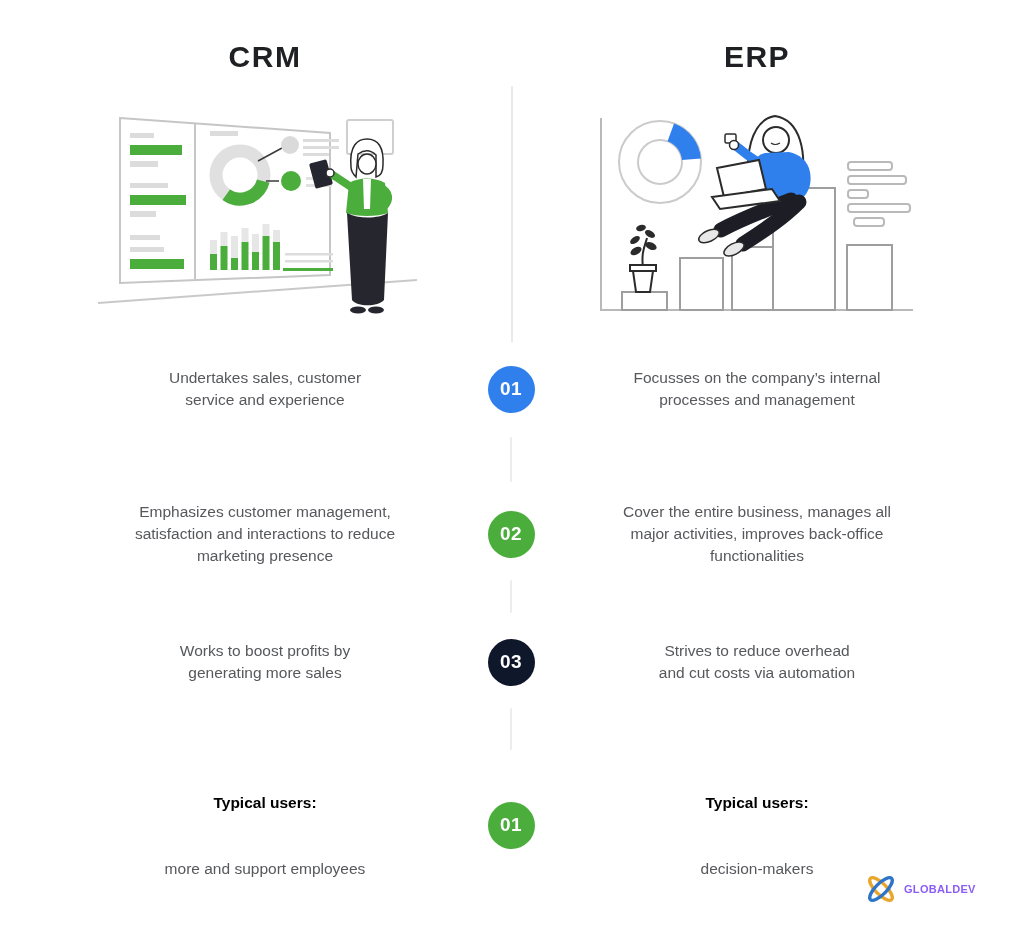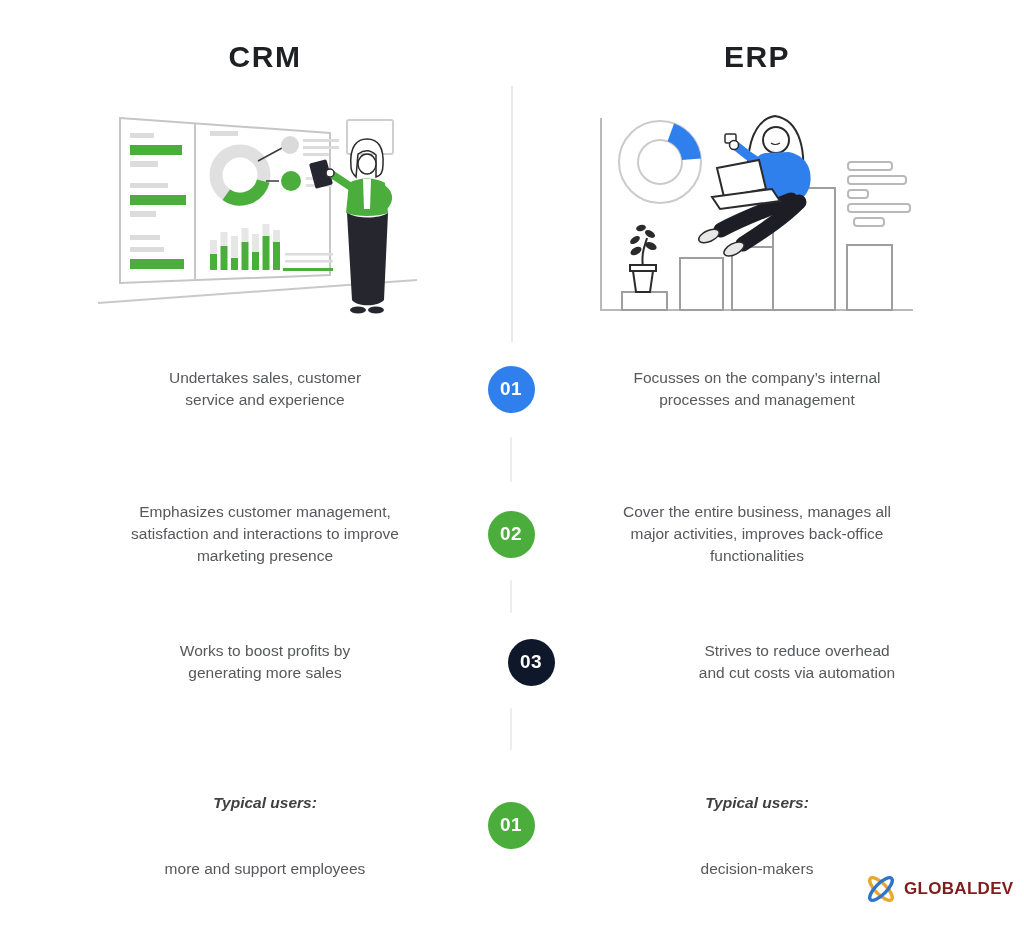--- a/index.html
+++ b/index.html
@@ -62,45 +62,45 @@
     align-items: center;
     justify-content: center;
     color: #ffffff;
     font-size: 19px;
     font-weight: 600;
     letter-spacing: 0.5px;
     text-align: right;
   }
   .row1 { top: 360px; min-height: 58px; }
   .row2 { top: 501px; min-height: 66px; }
-  .row3 { top: 633px; min-height: 58px; gap: 20px; }
+  .row3 { top: 633px; min-height: 58px; }
   .row4 { top: 770px; min-height: 58px; }
-  .users-title { font-weight: 700; color: #404040; font-style: italic; }
+  .users-title { font-weight: 700; color: #000000; }
   .connector {
     position: absolute;
     left: 510px;
     width: 2px;
     background: #ececec;
     border-radius: 2px;
   }
   .conn1 { top: 437px; height: 45px; }
   .conn2 { top: 580px; height: 33px; }
   .conn3 { top: 708px; height: 42px; }
   .brand {
     position: absolute;
     left: 864px; top: 873px;
     display: flex;
     align-items: center;
     gap: 6px;
   }
   .brand-name {
-    font-size: 17px;
+    font-size: 11px;
     font-weight: 700;
     letter-spacing: 0.3px;
-    color: #7f1d1d;
+    color: #8b5cf6;
   }
 </style>
 </head>
 <body>
 
 <div class="canvas">
 
   <div class="col-title right">ERP</div>
   <div class="col-title left">CRM</div>
 
@@ -244,21 +244,21 @@
       </div>
     </div>
     <div class="cell right">Focusses on the company’s internal
 processes and management</div>
   </div>
 
   <div class="connector conn1"></div>
 
   <div class="row row2">
     <div class="cell left">Emphasizes customer management,
-satisfaction and interactions to improve
+satisfaction and interactions to reduce
 marketing presence</div>
     <div class="mid">
       <div class="step-circle" style="background-color: rgb(75, 174, 60);">
         <span>02</span>
       </div>
     </div>
     <div class="cell right">Cover the entire business, manages all
 major activities, improves back-office
 functionalities</div>
   </div>

